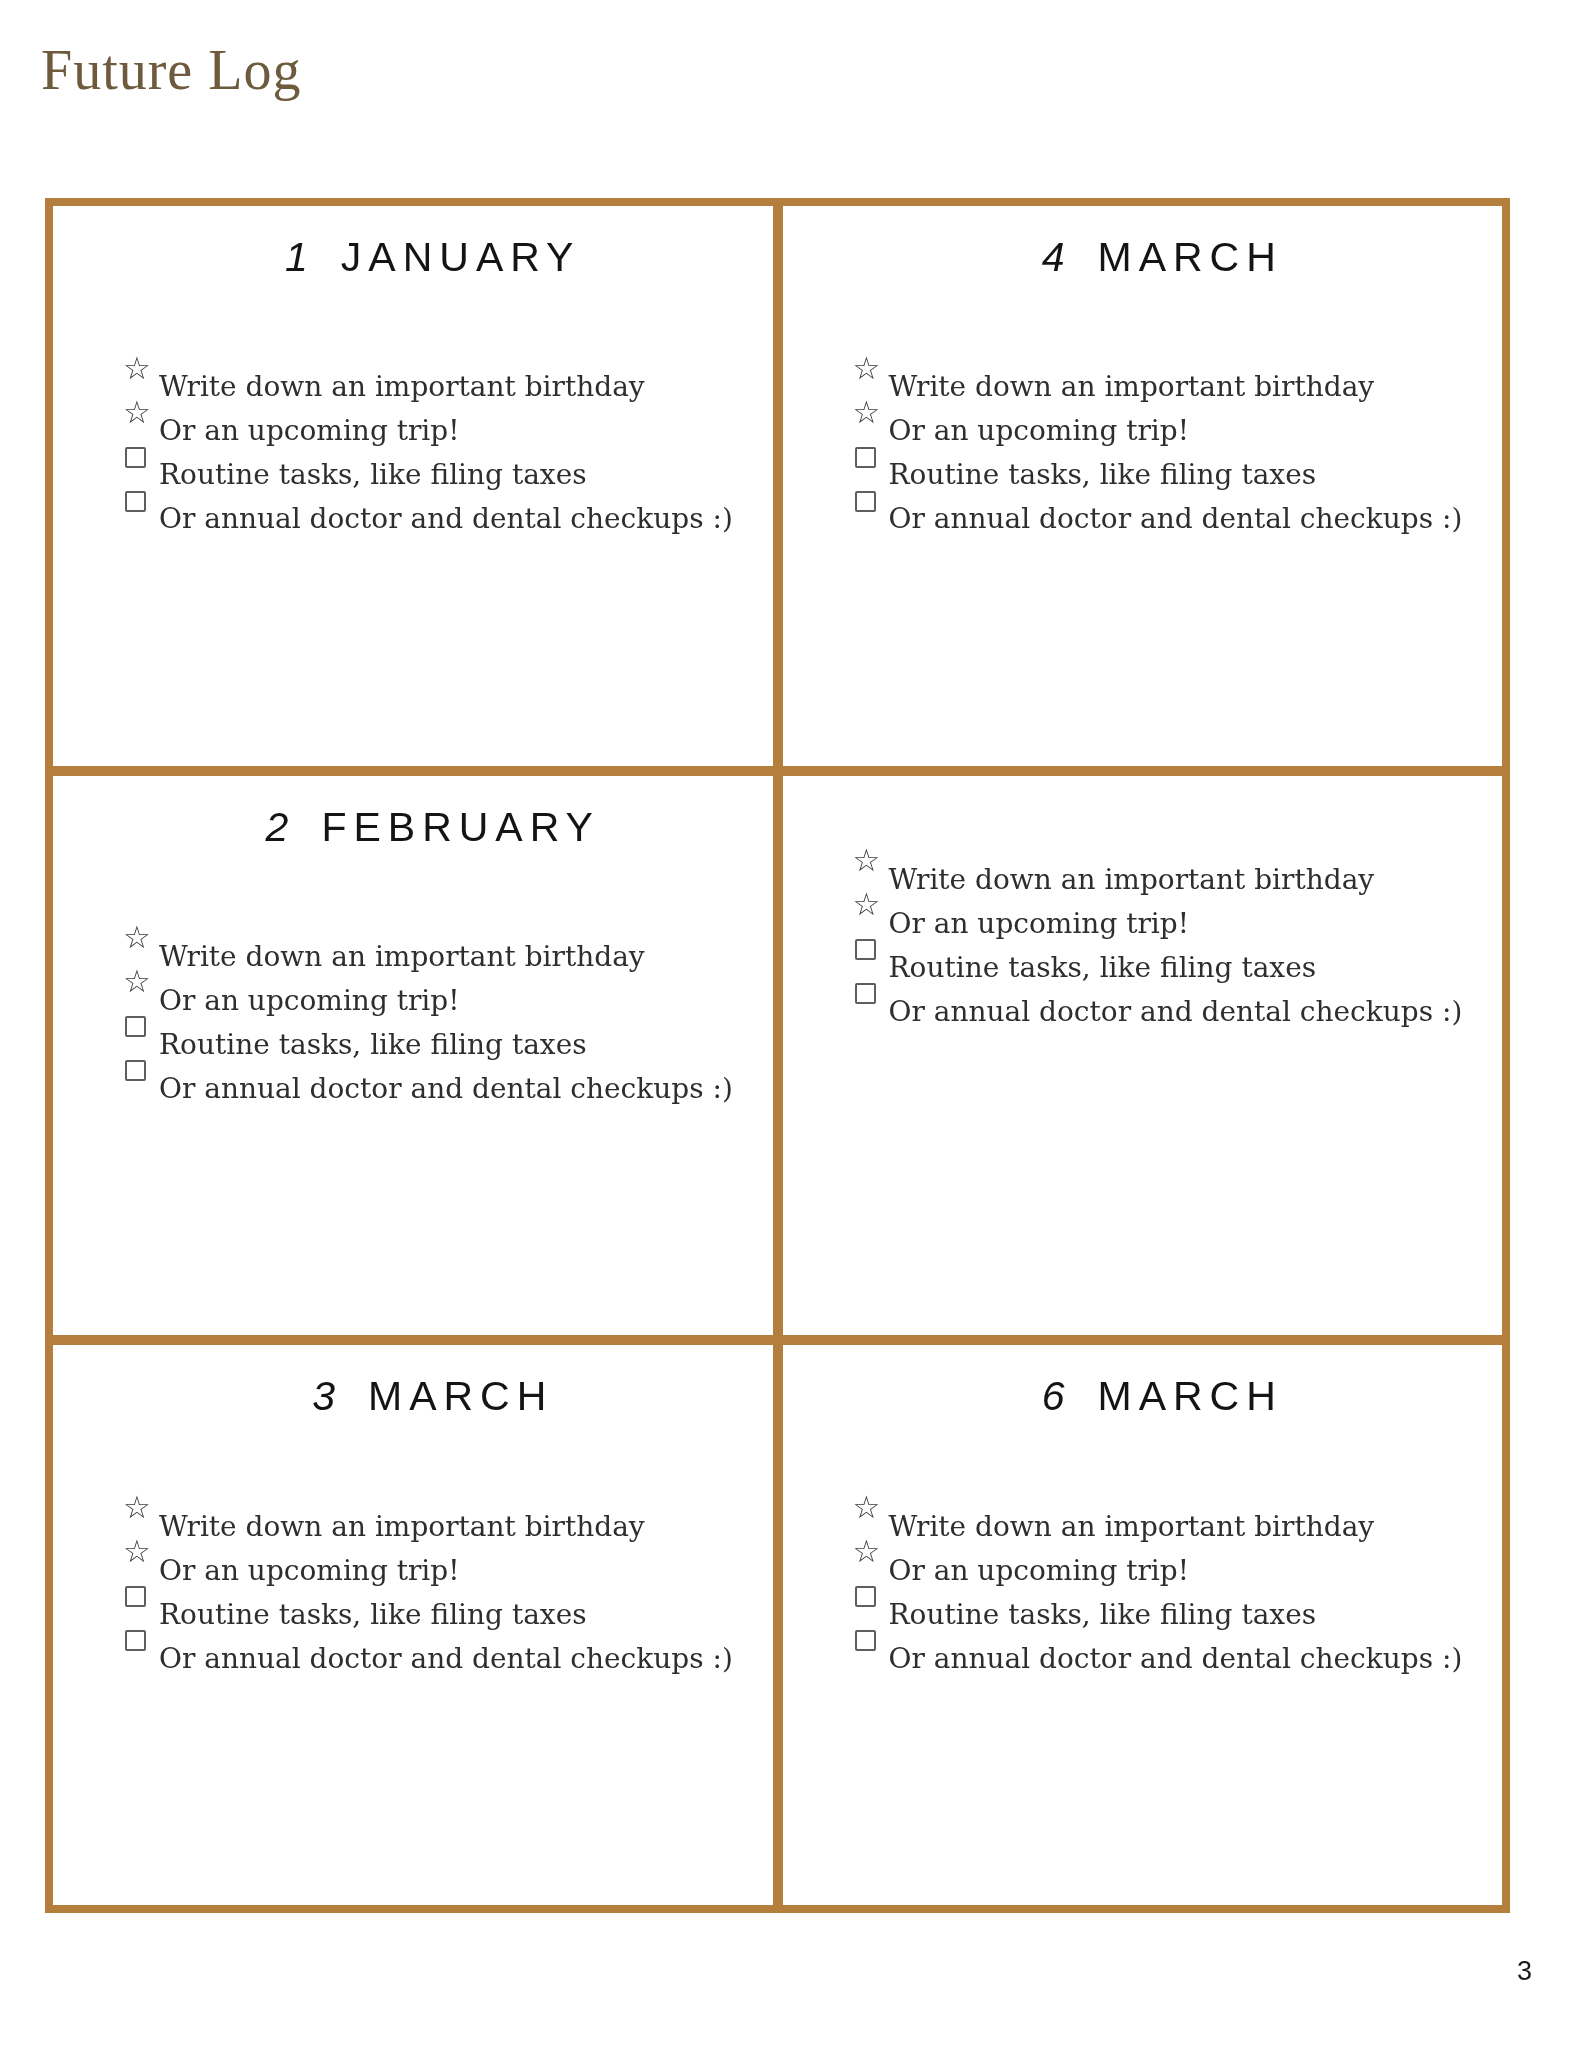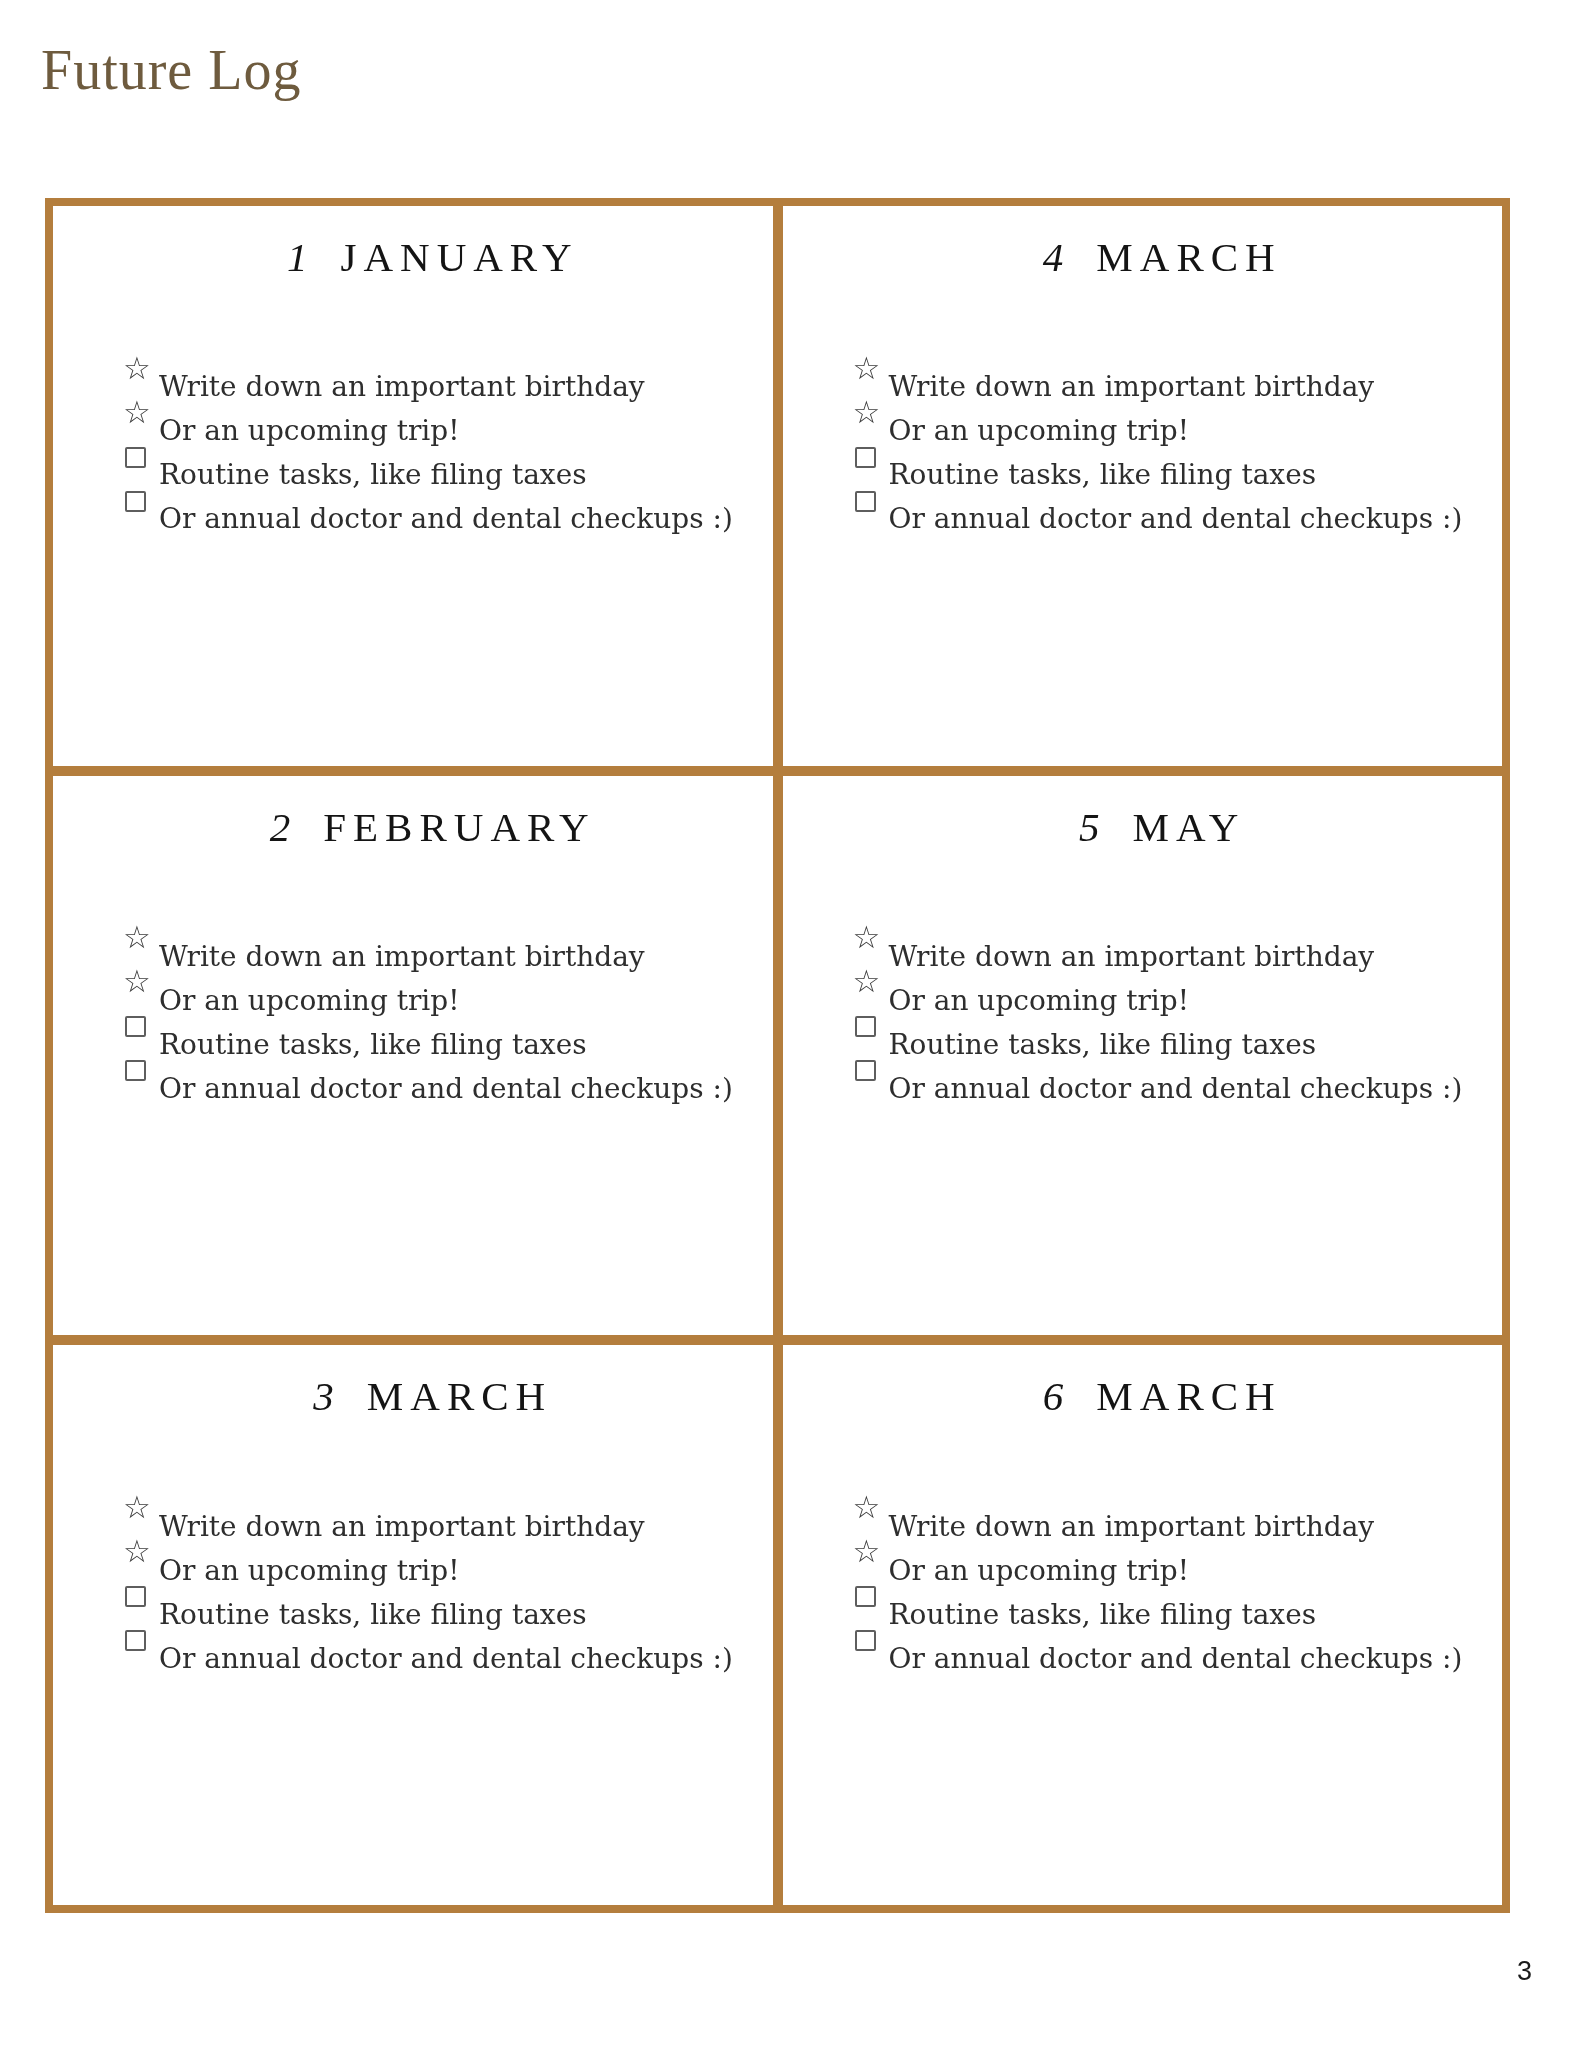--- a/index.html
+++ b/index.html
@@ -42,21 +42,21 @@
 
   .cell{
     background:#ffffff;
     padding:0 30px 0 70px;
     overflow:hidden;
   }
 
   .cell-head{
     margin-top:26px;
     text-align:center;
-    font-family:Liberation Serif, serif;
+    font-family:Liberation Sans, sans-serif;
     font-weight:normal;
     font-size:41px;line-height:1.25;
     letter-spacing:7px;
     color:var(--heading-text);
     white-space:nowrap;
   }
   .mnum{font-style:italic;margin-right:26px;}
   .mname{font-style:normal;}
 
   .items{
@@ -245,23 +245,20 @@
   <li class="item">
     <span class="bullet">
               <span class="checkbox"></span>
             </span>
     <span class="item-text">Or annual doctor and dental checkups :)</span>
   </li>
 </ul>
   </section>
 
   <section class="cell">
-    <h2 class="cell-head">
-      <span class="mnum">5</span><span class="mname">MAY</span>
-    </h2>
     <ul class="items">
   <li class="item">
     <span class="bullet">
               <span class="star">☆</span>
             </span>
     <span class="item-text">Write down an important birthday</span>
   </li>
 
   <li class="item">
     <span class="bullet">

